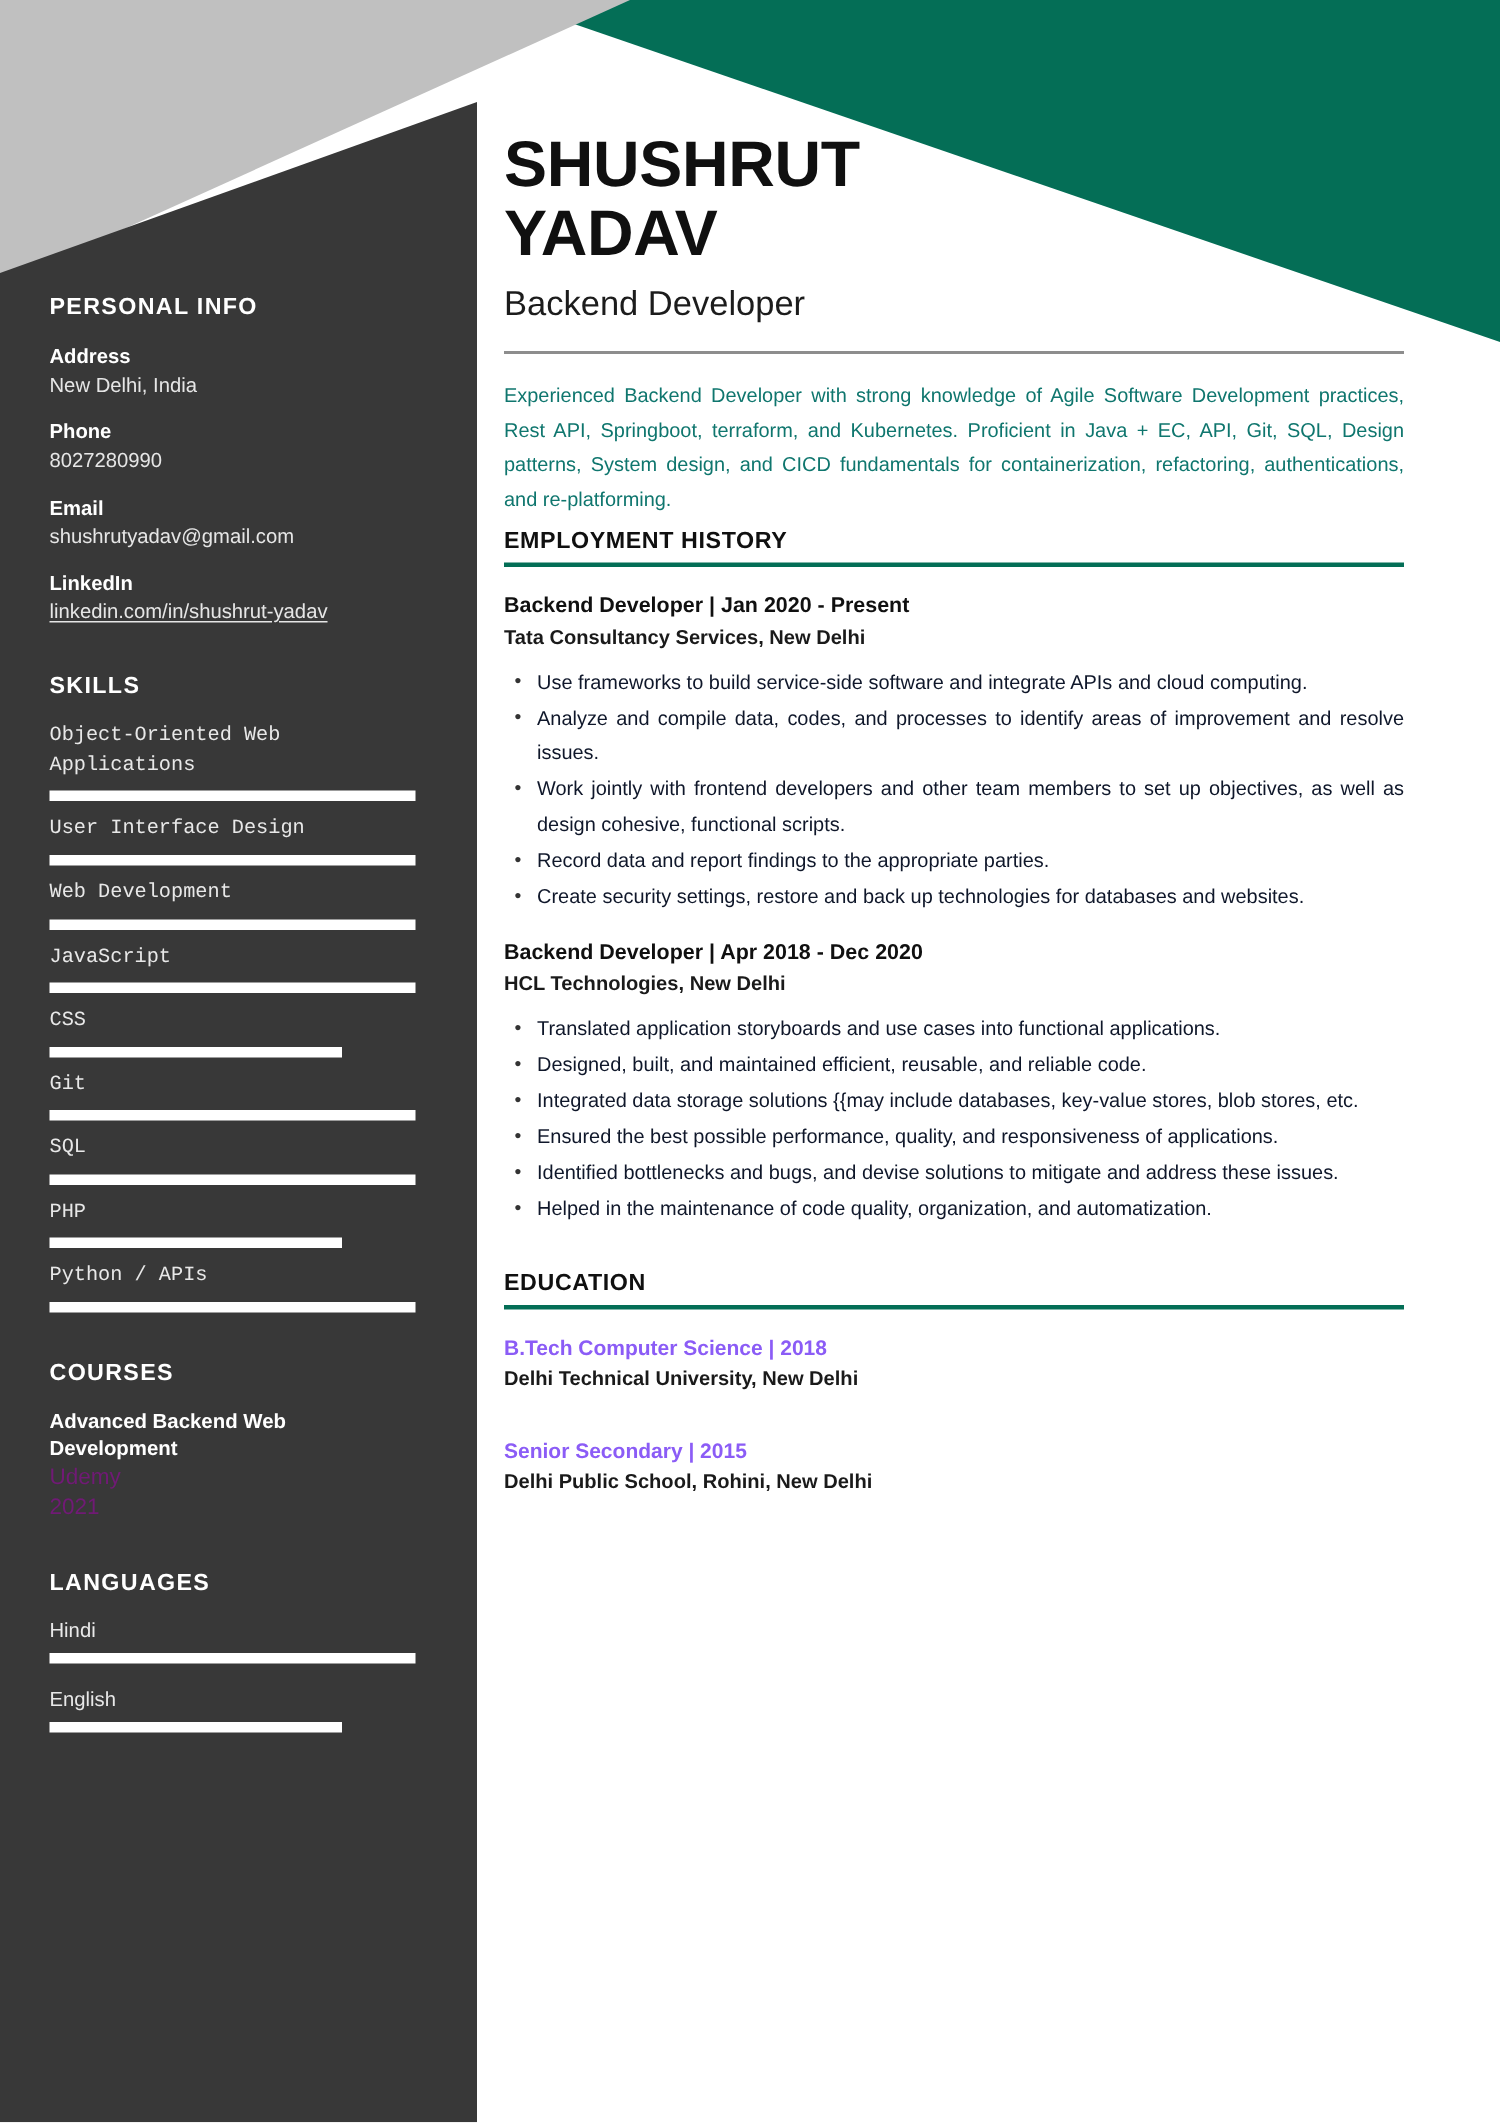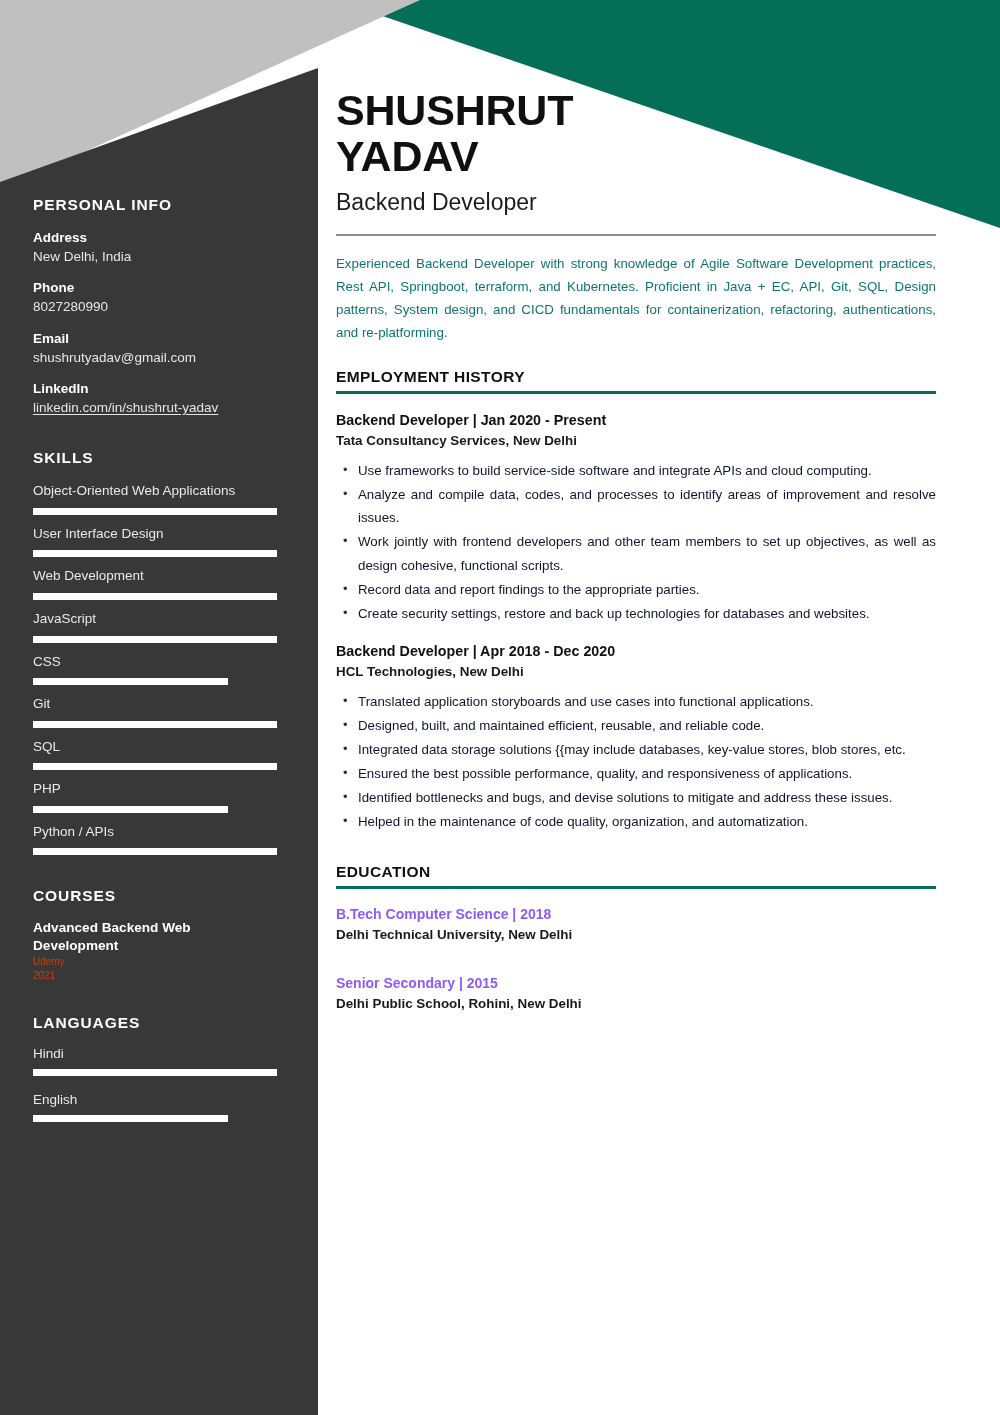--- a/index.html
+++ b/index.html
@@ -79,21 +79,21 @@
     font-size: 13.5px;
     font-weight: normal;
     color: #e6e6e6;
     line-height: 1.42;
   }
   .info-value.link {
     text-decoration: underline;
     text-underline-offset: 2px;
   }
 
-  .skill-row { margin-bottom: 9px; }
+  .skill-row { margin-bottom: 9px; font-family: Liberation Mono, monospace; }
   .skill-name {
     font-size: 13.5px;
     color: #e8e8e8;
     line-height: 1.45;
     margin-bottom: 7px;
   }
   .skill-track {
     height: 7px;
     background: transparent;
   }
@@ -102,22 +102,22 @@
     background: #ffffff;
   }
 
   .course-title {
     font-size: 13.6px;
     font-weight: bold;
     line-height: 1.32;
     color: #ffffff;
   }
   .course-sub {
-    font-size: 10px;
-    color: #c2410c;
+    font-size: 15px;
+    color: #701a75;
     line-height: 1.35;
   }
 
   .lang-row { margin-bottom: 16px; }
   .lang-name {
     font-size: 13.5px;
     color: #e8e8e8;
     margin-bottom: 8px;
   }
 
@@ -151,21 +151,21 @@
     margin: 17px 0 16px 0;
   }
   #summary-text {
     font-size: 13.3px;
     line-height: 1.74;
     color: #0f766e;
     text-align: justify;
     margin: 0;
   }
 
-  .section { margin-top: 24px; }
+  .section { margin-top: 8px; }
   .section-heading {
     font-size: 15.5px;
     font-weight: bold;
     letter-spacing: 0.4px;
     color: #101010;
     margin: 0;
   }
   .section-rule {
     height: 3px;
     background: #046e56;

